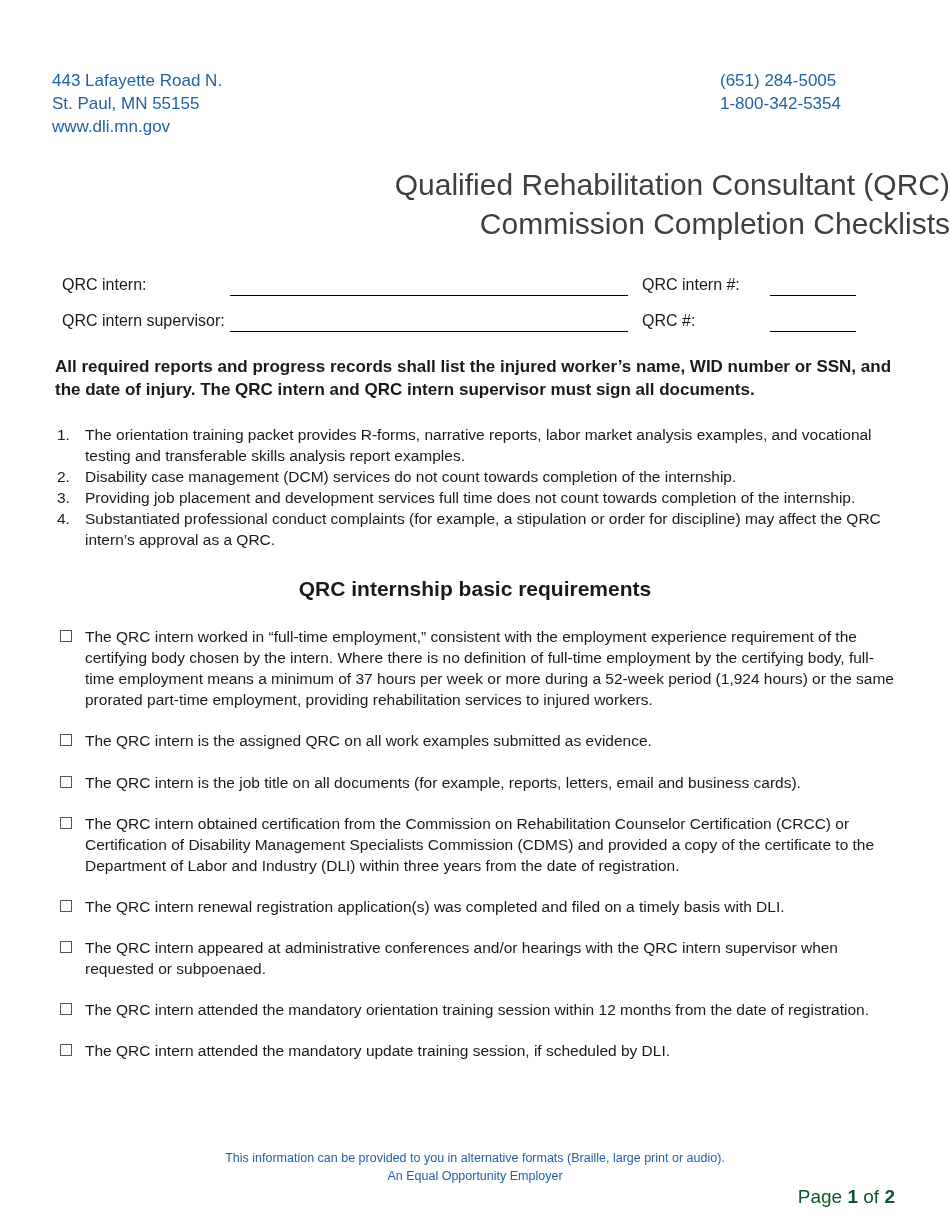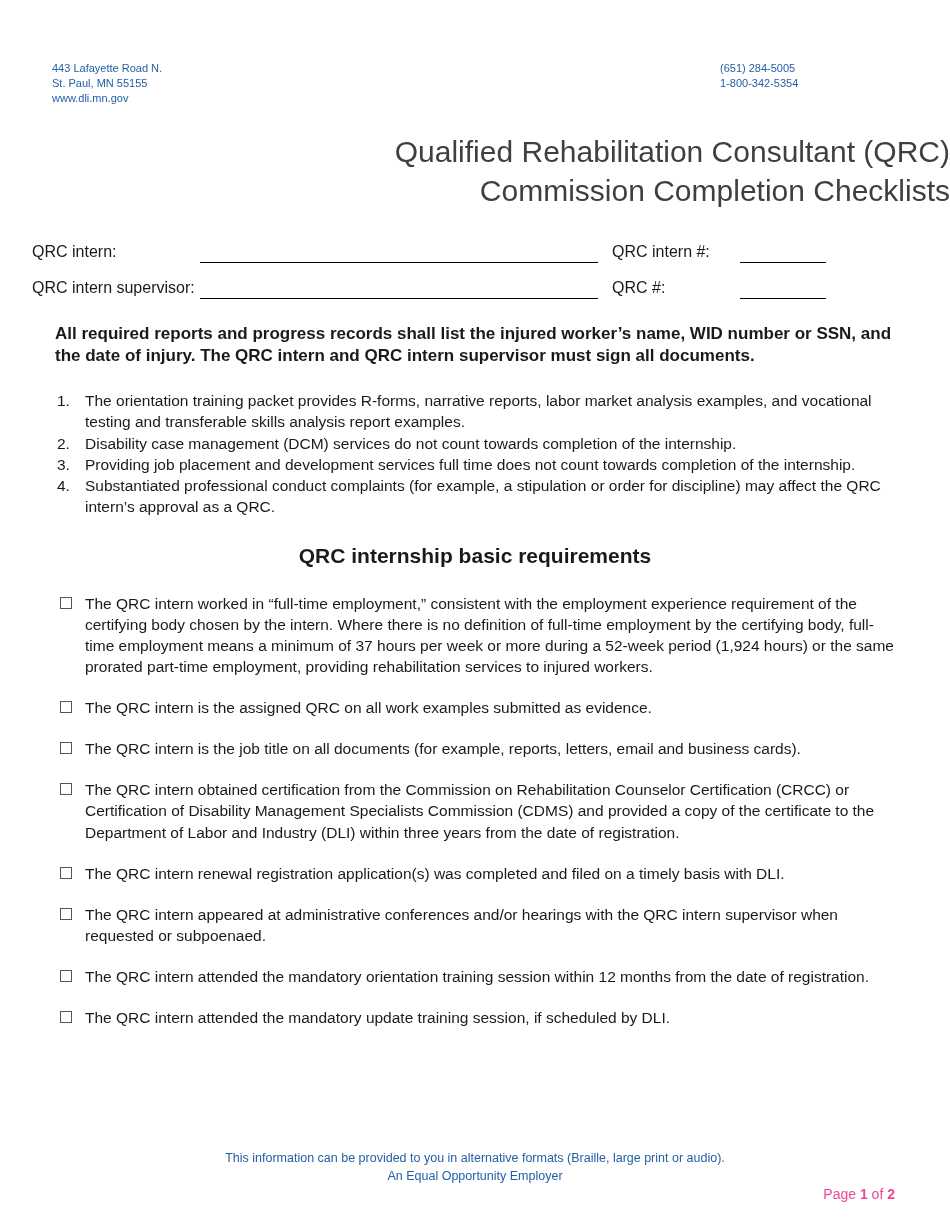--- a/index.html
+++ b/index.html
@@ -18,22 +18,22 @@
     overflow:hidden;
   }
   
   .header {
     display:flex;
     justify-content:space-between;
     align-items:flex-start;
     padding:36px 50px 0 52px;
   }
   .addr-block, .phone-block {
-    margin-top:25px;
-    font-size:11px;
+    margin-top:34px;
+    font-size:17px;
     line-height:1.35;
     color:var(--blue);
     width:180px;
   }
   .phone-block { text-align:left; }
   .logo {
     display:flex;
     align-items:center;
     gap:6px;
   }
@@ -57,21 +57,21 @@
   
   .doc-title {
     margin-top:26px;
     text-align:right;
     font-size:30px;
     line-height:1.3;
     color:var(--titlegray);
     font-weight:400;
   }
   
-  .form-area { margin:32px 50px 0 32px; font-size:16px; }
+  .form-area { margin:32px 50px 0 62px; font-size:16px; }
   .form-row { display:flex; align-items:flex-end; margin-bottom:15px; }
   .lbl-left  { flex:0 0 168px; padding-bottom:2px; }
   .line-left { width:398px; border-bottom:1px solid #000; height:21px; }
   .row-gap   { width:14px; }
   .lbl-right { flex:0 0 128px; padding-bottom:2px; }
   .line-right{ width:86px; border-bottom:1px solid #000; height:21px; }
   
   .notice {
     margin:24px 55px 0 55px;
     font-weight:bold;
@@ -107,22 +107,22 @@
     position:absolute;
     left:0; right:0; top:1150px;
     text-align:center;
     color:var(--blue);
     font-size:12.5px;
     line-height:1.4;
   }
   .page-num {
     position:absolute;
     right:55px; top:1186px;
-    font-size:14px;
-    color:#ec4899;
+    font-size:19px;
+    color:#14532d;
   }
   .page-num b { font-weight:bold; }
 </style>
 </head>
 <body>
 
 <div class="page">
 
   <div class="header">
     <div class="addr-block">

